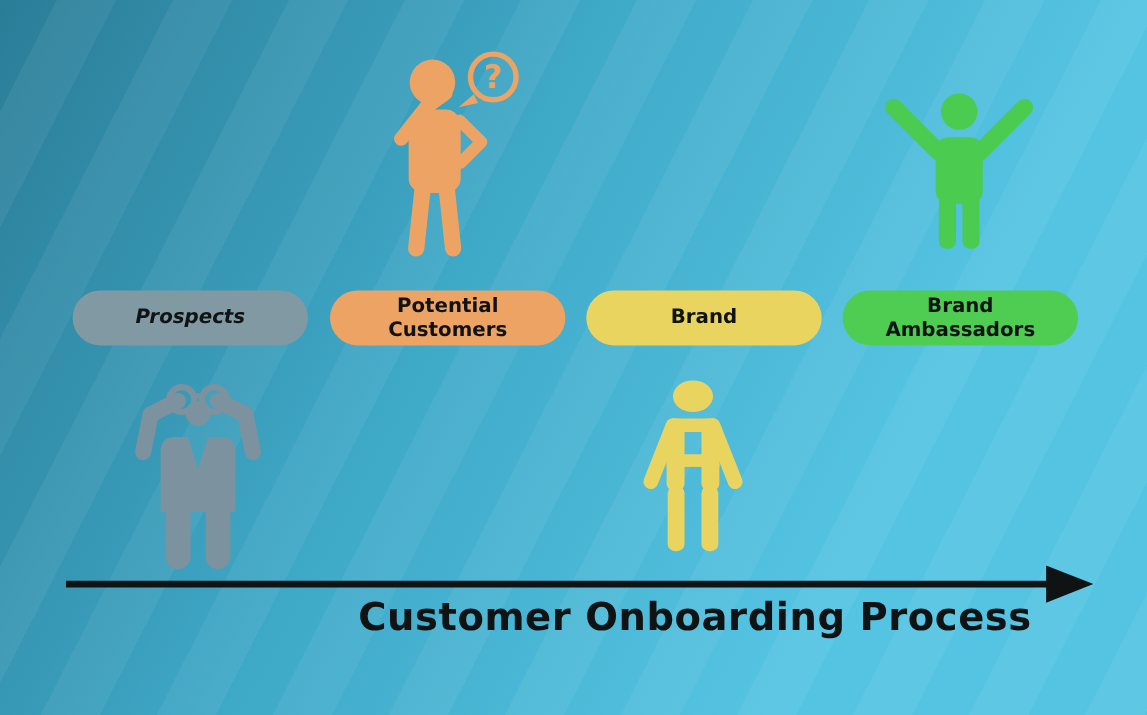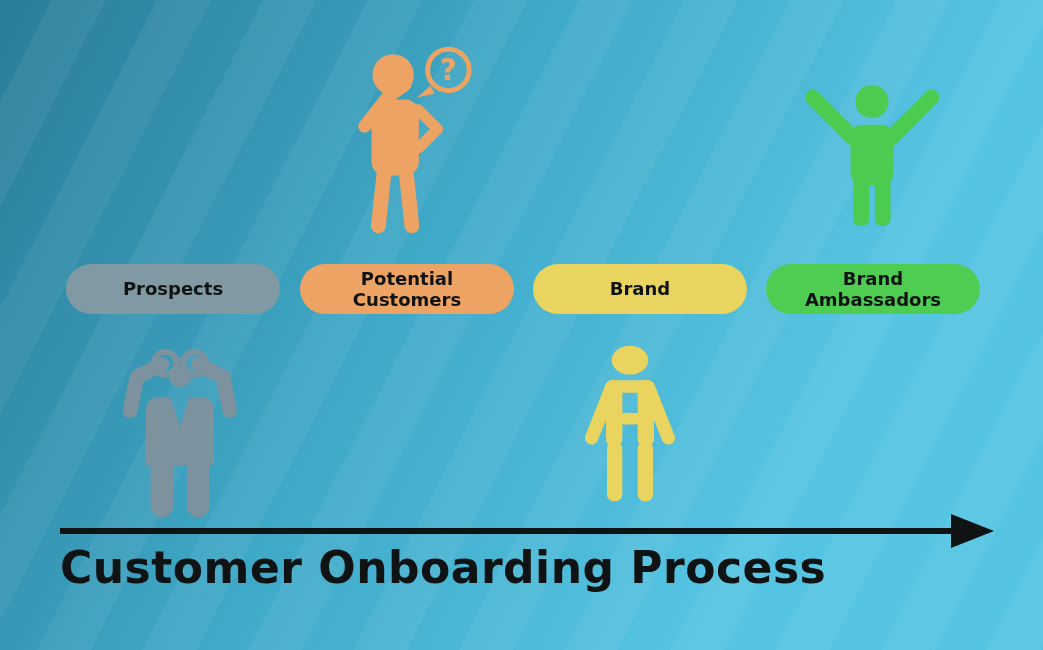--- a/index.html
+++ b/index.html
@@ -20,31 +20,31 @@
   .pill{
     position:absolute;
     top:264px;height:50px;width:214px;
     border-radius:26px;
     display:flex;align-items:center;justify-content:center;
     text-align:center;
     font-weight:bold;font-size:18px;line-height:1.18;
     color:#101314;
     padding:0 18px;box-sizing:border-box;
   }
-  .pill-0{left:66px;}
+  .pill-0{left:66px;font-style:italic;}
   .pill-1{left:300px;}
   .pill-2{left:533px;}
   .pill-3{left:766px;}
   .figure{position:absolute;}
   .figure svg{display:block;width:100%;height:100%;}
   .arrow-svg{position:absolute;left:58px;top:513px;width:940px;height:36px;}
   .title{
     position:absolute;left:60px;top:542px;width:878px;
-    text-align:left;
-    font-size:44px;font-weight:bold;letter-spacing:0.5px;
+    text-align:right;
+    font-size:35px;font-weight:bold;letter-spacing:0.5px;
     color:#101314;
     white-space:nowrap;
   }
 </style>
 </head>
 <body>
 
 <div class="canvas" style="--bg-start: #2b7d97; --bg-end: #55c4e2;">
 
   <div class="stripes"></div>

